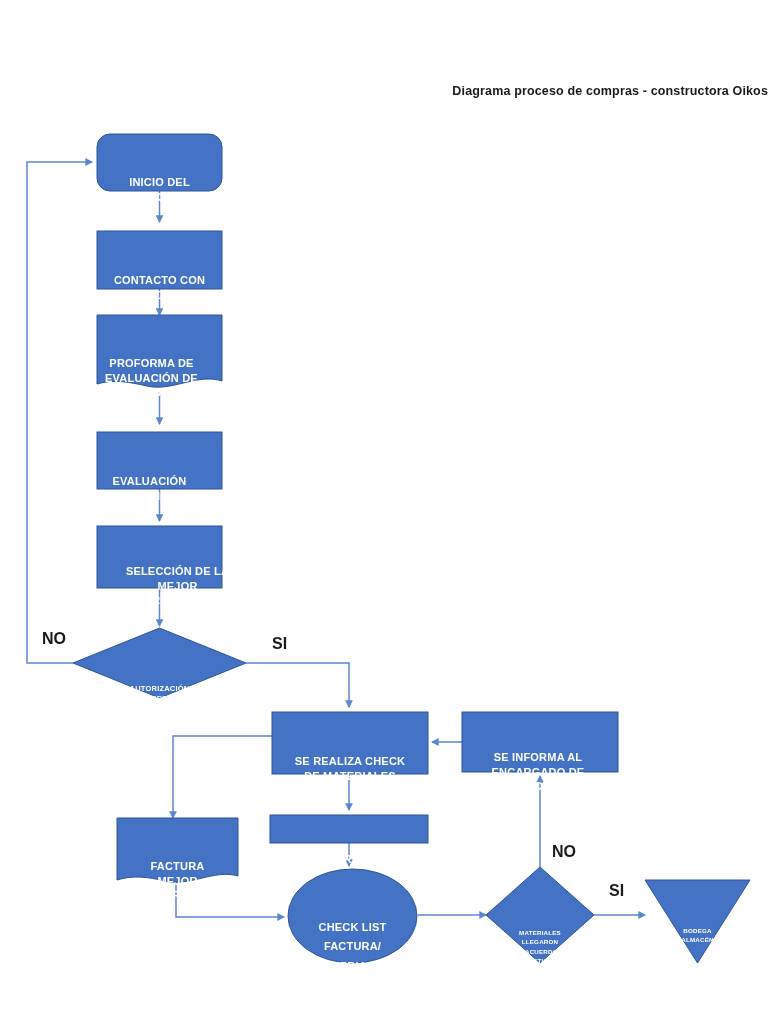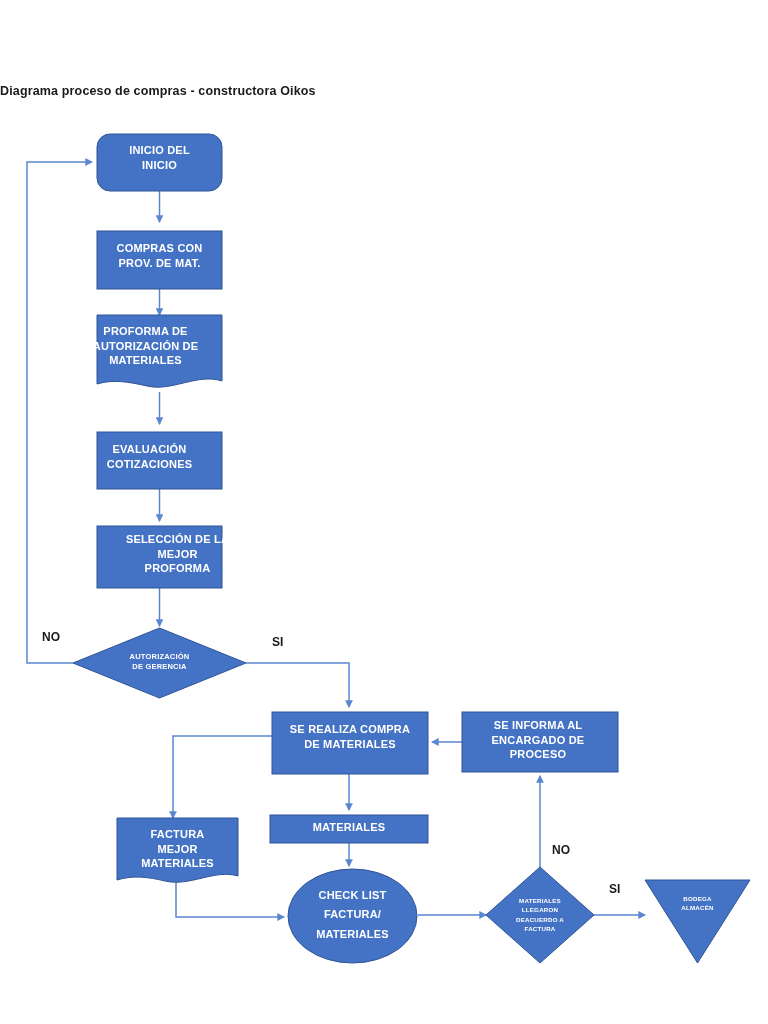--- a/index.html
+++ b/index.html
@@ -12,47 +12,48 @@
     height: 1024px;
     position: relative;
     font-family: "Liberation Sans", sans-serif;
     overflow: hidden;
   }
   #diagram-title {
     position: absolute;
     left: 0;
     top: 84px;
     width: 768px;
-    text-align: left;
+    text-align: right;
     font-size: 12.5px;
     font-weight: bold;
     color: #1a1a1a;
     letter-spacing: 0.15px;
   }
   #flow-canvas {
     position: absolute;
     left: 0;
     top: 0;
     width: 768px;
     height: 1024px;
   }
   .node-label {
     position: absolute;
     color: #ffffff;
     font-weight: bold;
     text-align: center;
     line-height: 1.32;
     pointer-events: none;
     letter-spacing: 0.2px;
+    margin-top: 32px;
   }
   .edge-label {
     position: absolute;
     color: #1a1a1a;
     font-weight: bold;
-    font-size: 12px;
+    font-size: 16px;
   }
   .sz-md { font-size: 11px; }
   .sz-sm { font-size: 7.5px; }
   .sz-xs { font-size: 6.2px; }
 </style>
 </head>
 <body style="background: rgb(255, 255, 255);">
 
 <div id="diagram-title" style="color: rgb(26, 26, 26);">Diagrama proceso de compras - constructora Oikos</div>
 
@@ -96,43 +97,43 @@
     <path d="M540 867 L594 915 L540 963 L486 915 Z" fill="#4472C4" stroke="#2F5597"></path>
     <path d="M645 880 L750 880 L697.5 963 Z" fill="#4472C4" stroke="#2F5597"></path>
   </g>
 </svg>
 
 <div class="node-label sz-md" style="left: 97px; top: 143px; width: 125px; color: rgb(255, 255, 255);">
     <div>INICIO DEL</div>
     <div>INICIO</div>
   </div>
 <div class="node-label sz-md" style="left: 97px; top: 241px; width: 125px; color: rgb(255, 255, 255);">
-    <div>COMPRAS CON</div>
+    <div>CONTACTO CON</div>
     <div>PROV. DE MAT.</div>
   </div>
-<div class="node-label sz-md" style="left: 83px; top: 324px; width: 125px; color: rgb(255, 255, 255);">
+<div class="node-label sz-md" style="left: 89px; top: 324px; width: 125px; color: rgb(255, 255, 255);">
     <div>PROFORMA DE</div>
-    <div>AUTORIZACIÓN DE</div>
+    <div>EVALUACIÓN DE</div>
     <div>MATERIALES</div>
   </div>
 <div class="node-label sz-md" style="left: 97px; top: 442px; width: 105px; color: rgb(255, 255, 255);">
     <div>EVALUACIÓN</div>
     <div>COTIZACIONES</div>
   </div>
 <div class="node-label sz-md" style="left: 97px; top: 532px; width: 125px; color: rgb(255, 255, 255); padding-left: 18px;">
     <div>SELECCIÓN DE LA</div>
     <div>MEJOR</div>
     <div>PROFORMA</div>
   </div>
 <div class="node-label sz-sm" style="left: 87px; top: 652px; width: 145px; color: rgb(255, 255, 255);">
     <div>AUTORIZACIÓN</div>
     <div>DE GERENCIA</div>
   </div>
 <div class="node-label sz-md" style="left: 272px; top: 722px; width: 156px; color: rgb(255, 255, 255);">
-    <div>SE REALIZA COMPRA</div>
+    <div>SE REALIZA CHECK</div>
     <div>DE MATERIALES</div>
   </div>
 <div class="node-label sz-md" style="left: 462px; top: 718px; width: 152px; color: rgb(255, 255, 255);">
     <div>SE INFORMA AL</div>
     <div>ENCARGADO DE</div>
     <div>PROCESO</div>
   </div>
 <div class="node-label sz-md" style="left: 117px; top: 827px; width: 121px; color: rgb(255, 255, 255);">
     <div>FACTURA</div>
     <div>MEJOR</div>

